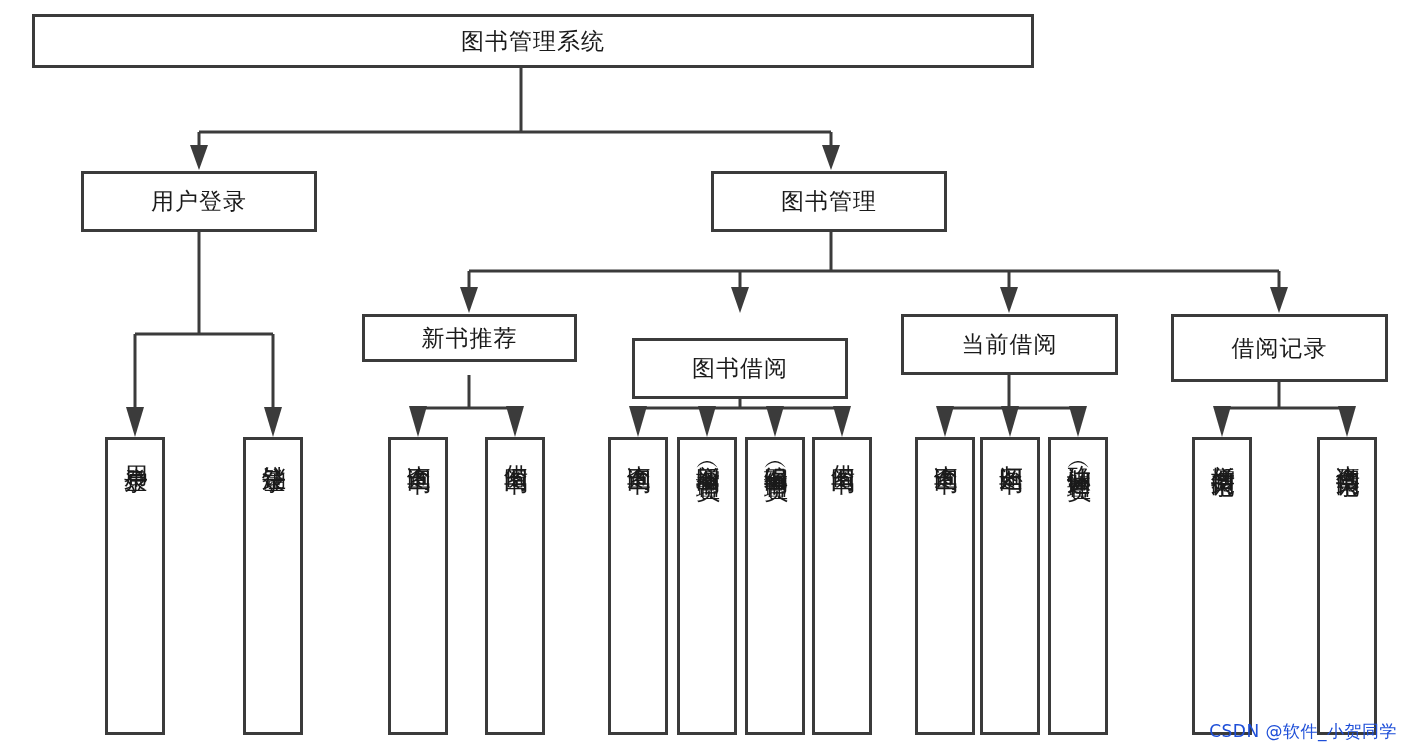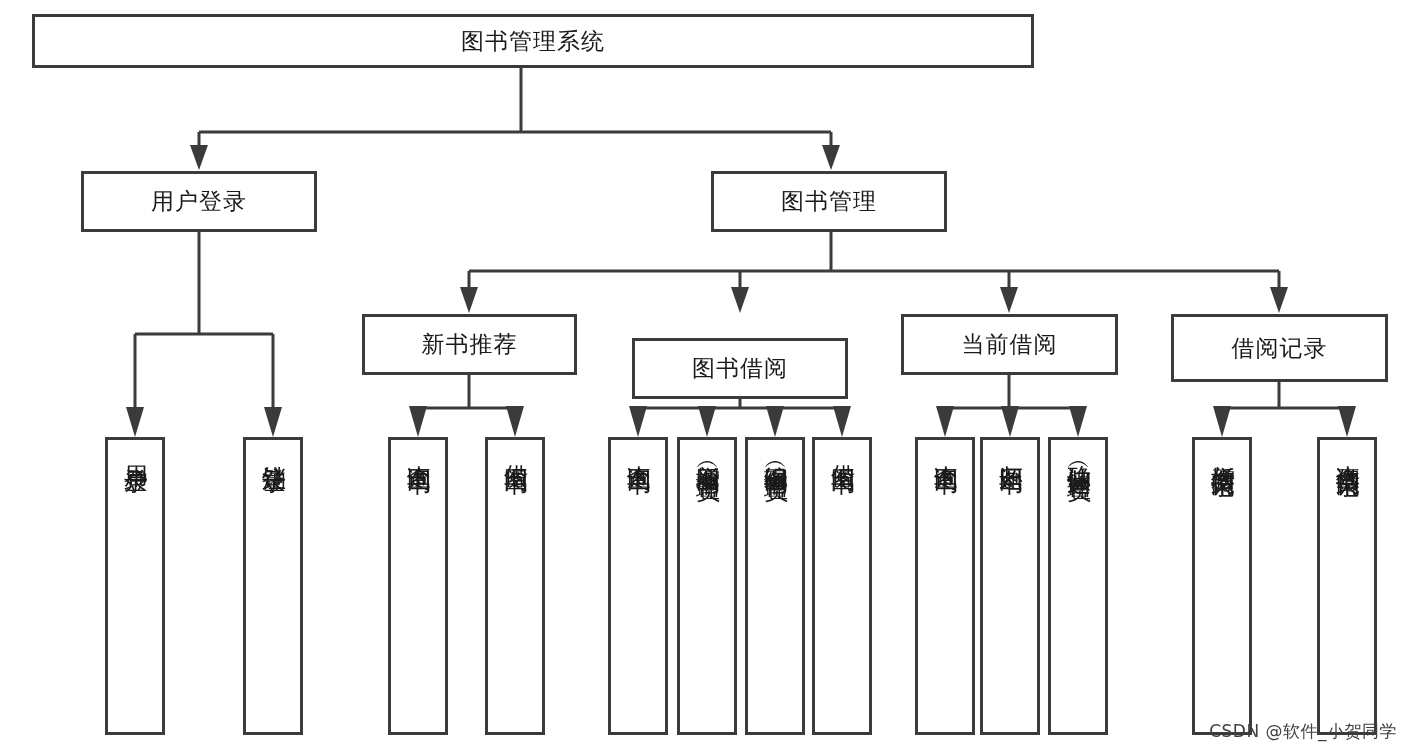--- a/index.html
+++ b/index.html
@@ -63,21 +63,21 @@
     fill: none;
   }
   .arrowhead {
     fill: #3b3b3b;
   }
   #watermark {
     position: absolute;
     right: 8px;
     bottom: 4px;
     font-size: 17px;
-    color: #404040;
+    color: #1d4ed8;
     letter-spacing: 0.5px;
     white-space: nowrap;
   }
 </style>
 </head>
 <body>
 
 <div id="canvas">
 
   <svg id="wires" viewBox="0 0 1405 747">
@@ -140,21 +140,21 @@
     <span>图书管理系统</span>
   </div>
 
   <div class="node h" style="left:81px; top:171px; width:236px; height:61px;">
     <span>用户登录</span>
   </div>
   <div class="node h" style="left:711px; top:171px; width:236px; height:61px;">
     <span>图书管理</span>
   </div>
 
-  <div class="node h" style="left:362px; top:314px; width:215px; height:61px;">
+  <div class="node h" style="left:362px; top:314px; width:215px; height:48px;">
     <span>新书推荐</span>
   </div>
   <div class="node h" style="left:632px; top:314px; width:216px; height:61px;margin-top:24px;">
     <span>图书借阅</span>
   </div>
   <div class="node h" style="left:901px; top:314px; width:217px; height:61px;">
     <span>当前借阅</span>
   </div>
   <div class="node h" style="left:1171px; top:314px; width:217px; height:68px;">
     <span>借阅记录</span>

